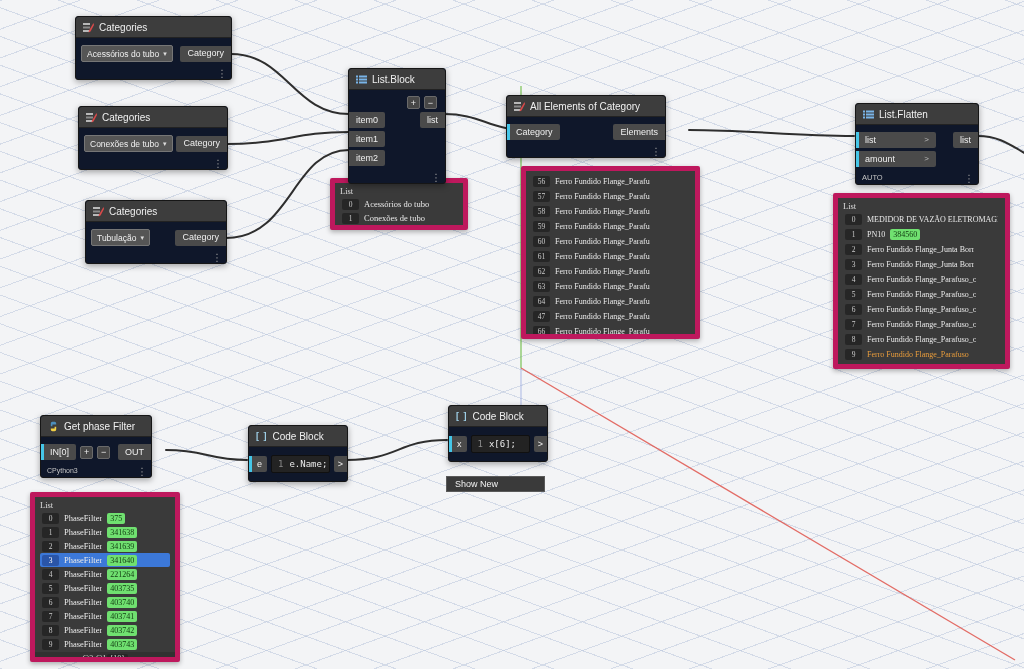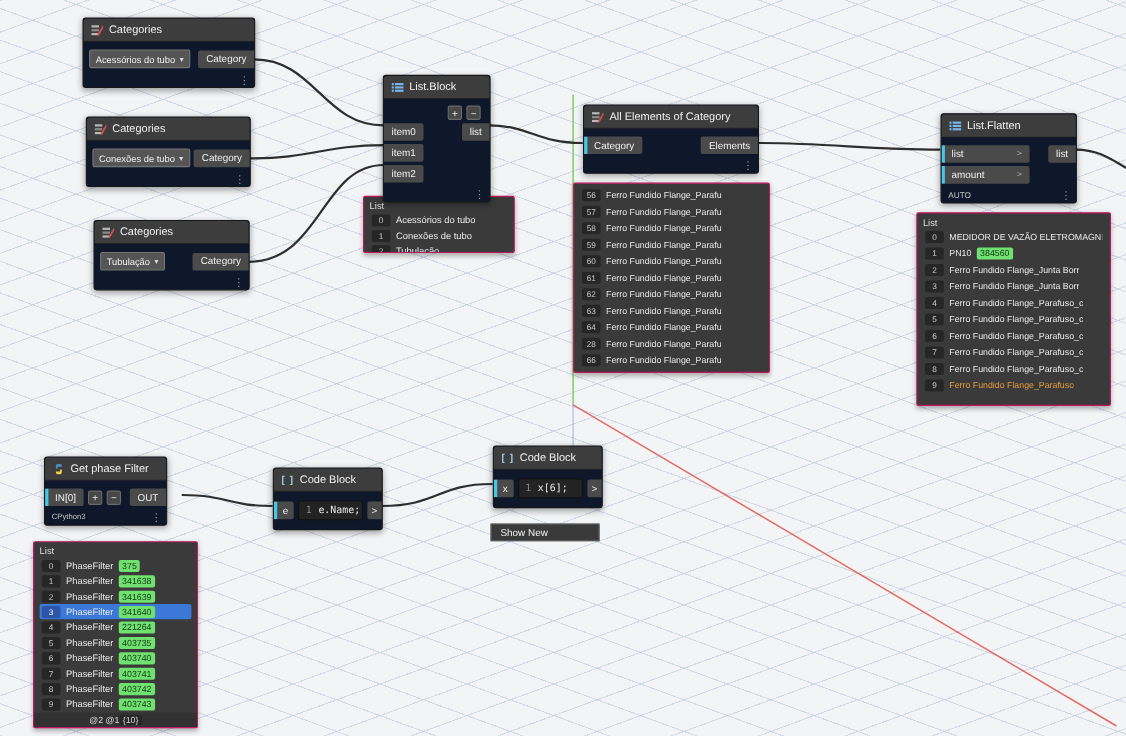--- a/index.html
+++ b/index.html
@@ -33,23 +33,23 @@
   .nfoot{position:relative;height:13px;display:flex;align-items:center;padding:0 6px;
          font-size:7.5px;color:#c4c4c4;}
   .dots{position:absolute;right:4px;bottom:0;color:#9a9a9a;font-size:10px;cursor:pointer;}
   .icon{display:inline-flex;flex:0 0 auto;}
   .cb-ic{color:#9fd0e8;font-size:9px;font-weight:bold;letter-spacing:1px;}
   .codebox{background:#232323;border:1px solid #101010;border-radius:2px;margin:0 4px;
            font-family:"DejaVu Sans Mono",monospace;font-size:9px;padding:3px 6px;flex:1;
            display:flex;gap:6px;white-space:nowrap;overflow:hidden;}
   .lineno{color:#8a8a8a;}
   .code{color:#eaeaea;}
-  .bubble{position:absolute;z-index:2;background:#3a3a3a;border:1px solid #be185d;border-radius:2px;
+  .bubble{position:absolute;z-index:2;background:#3a3a3a;border:5px solid #be185d;border-radius:2px;
           box-shadow:0 2px 5px rgba(0,0,0,.3);color:#e9e9e9;
-          font-family:Liberation Sans, sans-serif;font-size:8.5px;
+          font-family:Liberation Serif, serif;font-size:8.5px;
           padding:3px 5px;overflow:hidden;box-sizing:border-box;}
   .bhead{font-size:8.5px;color:#dedede;height:11px;}
   .prow{display:flex;align-items:center;gap:5px;height:14px;padding:0 2px;white-space:nowrap;overflow:hidden;}
   .prow.tall{height:15px;}
   .pidx{background:#262626;color:#cacaca;min-width:13px;text-align:center;border-radius:2px;
         font-size:7.5px;padding:1px 2px;flex:0 0 auto;}
   .pval{overflow:hidden;text-overflow:clip;}
   .pbadge{background:#70e070;color:#113a11;border-radius:2px;padding:1px 3px;font-size:8px;flex:0 0 auto;}
   .prow.selected{background:#3c78d8;border-radius:2px;}
   .prow.selected .pidx{background:#2a55a8;color:#fff;}
@@ -201,21 +201,21 @@
   <div class="prow">
       <span class="pidx">1</span>
       <span class="pval">Conexões de tubo</span>
     </div>
   <div class="prow">
       <span class="pidx">2</span>
       <span class="pval">Tubulação</span>
     </div>
 </div>
 
-<div class="node" style="left:530px;top:95px;width:158px;">
+<div class="node" style="left:506px;top:95px;width:158px;">
   <div class="ntitle">
     <span class="icon">
         <svg width="11" height="11" viewBox="0 0 11 11">
           <rect x="0" y="1" width="7" height="2" fill="#b8b8b8"></rect>
           <rect x="0" y="4.5" width="7" height="2" fill="#8a8a8a"></rect>
           <rect x="0" y="8" width="7" height="2" fill="#b8b8b8"></rect>
           <path d="M10.5 1 L6 8.5 L5.5 10.5 L7.5 9.5 L11 3Z" fill="#d84a4a"></path>
         </svg>
       </span>
     <span>All Elements of Category</span>
@@ -262,21 +262,21 @@
     </div>
   <div class="prow tall">
       <span class="pidx">63</span>
       <span class="pval">Ferro Fundido Flange_Parafu</span>
     </div>
   <div class="prow tall">
       <span class="pidx">64</span>
       <span class="pval">Ferro Fundido Flange_Parafu</span>
     </div>
   <div class="prow tall">
-      <span class="pidx">28</span>
+      <span class="pidx">47</span>
       <span class="pval">Ferro Fundido Flange_Parafu</span>
     </div>
   <div class="prow tall">
       <span class="pidx">66</span>
       <span class="pval">Ferro Fundido Flange_Parafu</span>
     </div>
 </div>
 
 <div class="node" style="left:855px;top:103px;width:122px;">
   <div class="ntitle">

